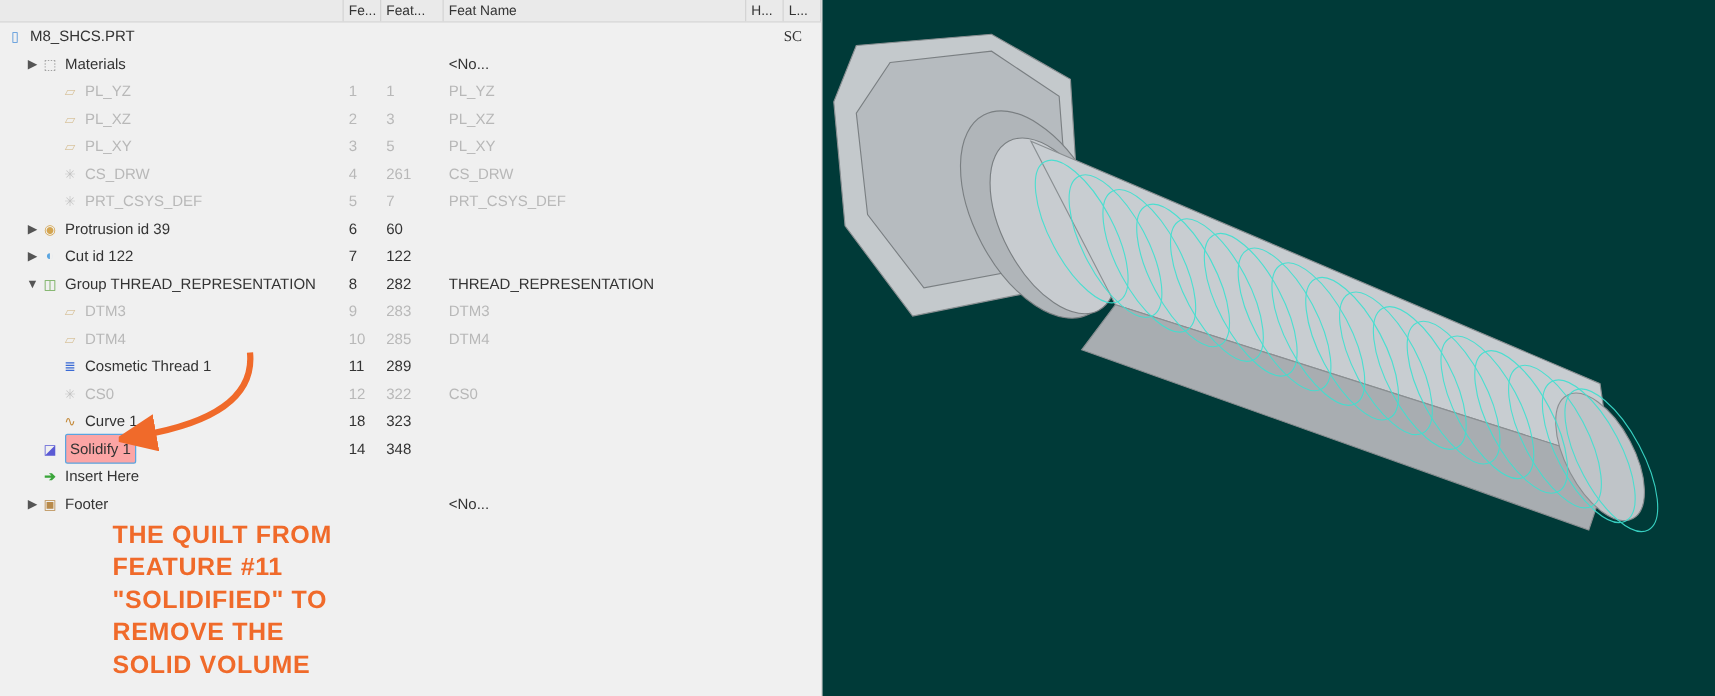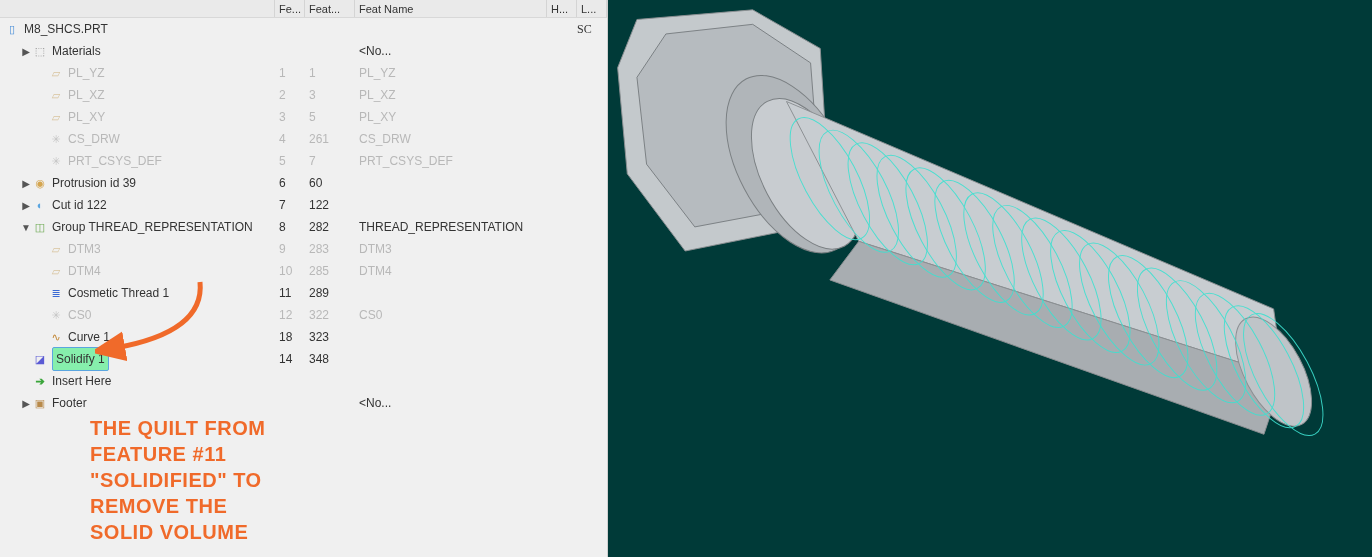--- a/index.html
+++ b/index.html
@@ -6,21 +6,21 @@
   body {
     font-family: "Segoe UI", Arial, sans-serif;
     font-size: 12px;
     background: #f0f0f0;
     width:1372px;
     height:557px;
     overflow:hidden;
     display:flex;
   }
   .tree-panel {
-    width:608px;
+    width:658px;
     height:100%;
     background:#f0f0f0;
     border-right:1px solid #d0d0d0;
     position:relative;
   }
   .viewport {
     flex:1;
     height:100%;
     background:#003a38;
     position:relative;
@@ -63,21 +63,21 @@
   .ico.csys{ color:#a8a8a8; opacity:0.6;}
   .ico.prot{ color:#d4a550;}
   .ico.cut{ color:#5aa5e0;}
   .ico.group{ color:#6aa84f;}
   .ico.thread{ color:#3a6ad4;}
   .ico.curve{ color:#c48a3a;}
   .ico.solidify{ color:#5a5ad4;}
   .ico.insert{ color:#3aa53a; font-weight:bold;}
   .ico.footer{ color:#b88a4a;}
   .selected{
-    background:#86efac;
+    background:#fca5a5;
     border:1px solid #5aa5e0;
     border-radius:2px;
     padding:4px 3px;
   }
   .annotation{
     position:absolute;
     left:90px;
     top:415px;
     color:#f06a2a;
     font-weight:bold;

